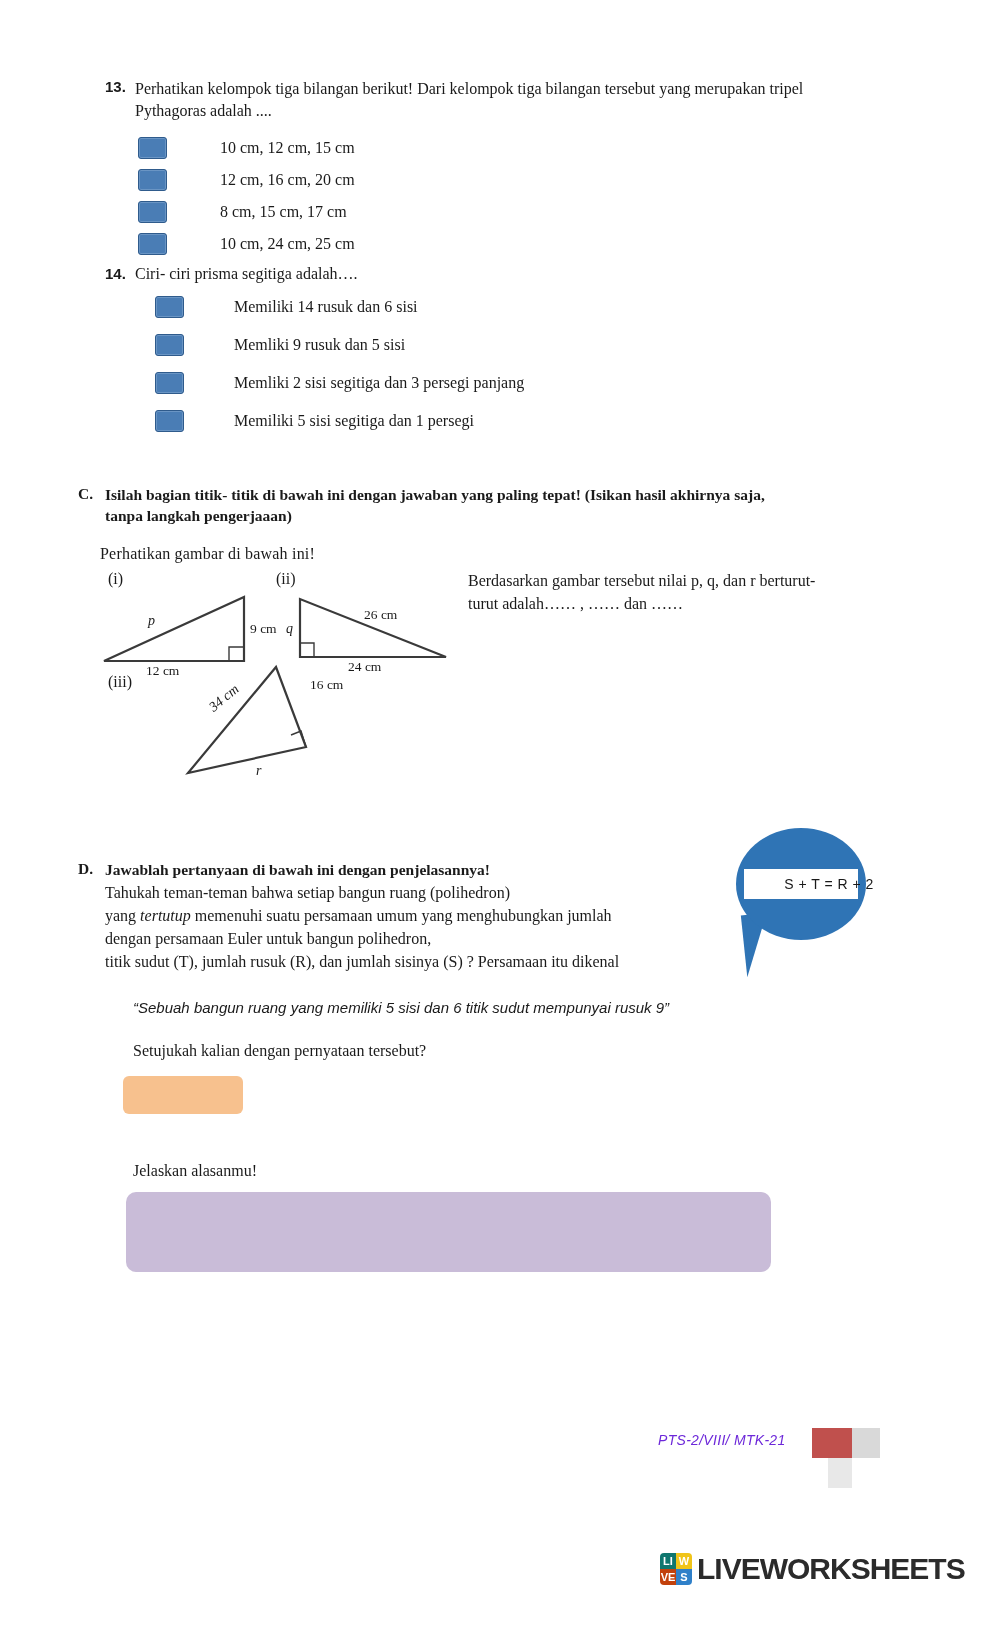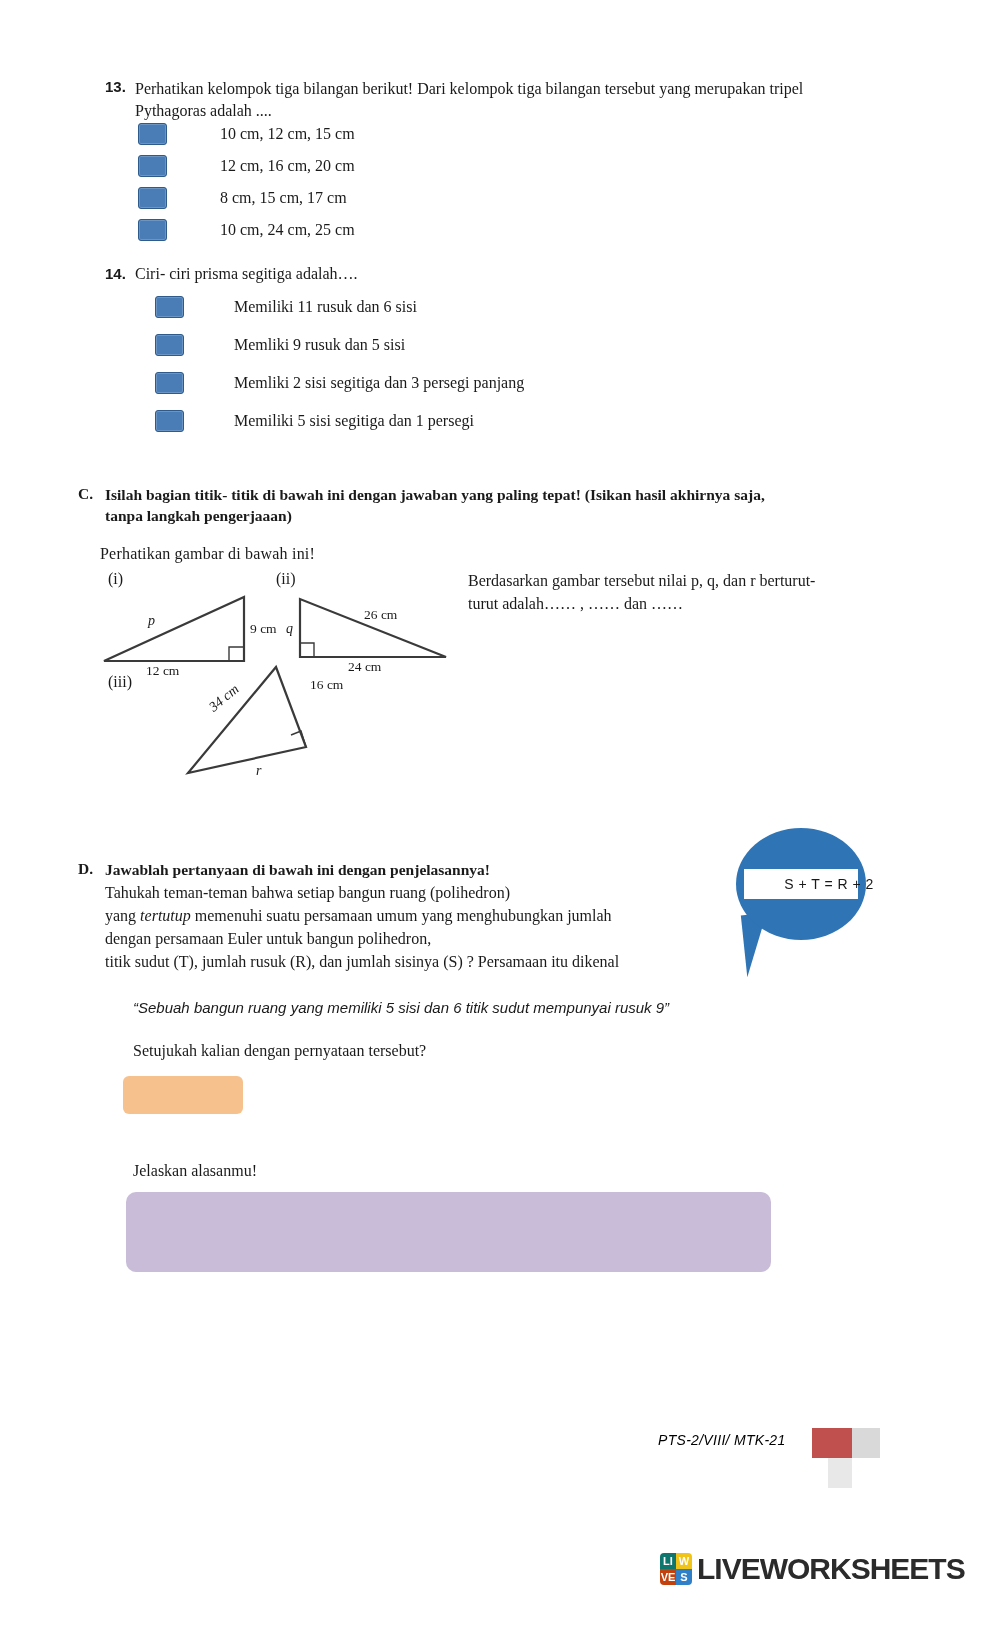--- a/index.html
+++ b/index.html
@@ -20,21 +20,21 @@
   .sec-letter{font-weight:bold;font-size:15.5px;font-family:"Liberation Serif",serif;}
   .sec-head{font-weight:bold;font-size:15.5px;line-height:1.35;}
 
   
   #q13{position:absolute;left:105px;top:78px;width:775px;}
   #q13 .row{display:flex;align-items:flex-start;}
   #q13 .num{width:30px;flex:0 0 30px;}
   #q13 .txt{flex:1;font-size:16px;line-height:1.4;text-align:justify;}
   #q13 .txt .l2{display:block;text-align:left;}
 
-  .opt-list{}
+  .opt-list{margin-top:14px;}
   .opt-row{display:flex;align-items:center;margin-bottom:11px;}
   .cbx{
     width:27px;height:20px;flex:0 0 27px;
     background:#4a7db5;
     border:1px solid #2f5b8c;
     border-radius:3px;
     box-shadow:inset 0 0 0 1px #6a95c4;
   }
   .opt-label{font-size:16px;line-height:1;}
 
@@ -110,21 +110,21 @@
     position:absolute;left:8px;top:86px;width:0;height:0;
     border-left:26px solid #2f74b5;
     border-bottom:62px solid transparent;
     transform:rotate(-6deg);
   }
 
   
   #footer-code{
     position:absolute;left:658px;top:1432px;
     font-family:"Liberation Sans",sans-serif;font-size:14px;
-    font-style:italic;letter-spacing:.3px;color:#000000;
+    font-style:italic;letter-spacing:.3px;color:#6d28d9;
   }
   #flag{position:absolute;left:812px;top:1428px;width:68px;height:60px;}
   #flag .a{position:absolute;left:0;top:0;width:40px;height:30px;background:#c0504d;}
   #flag .b{position:absolute;left:40px;top:0;width:28px;height:30px;background:#d9d9d9;}
   #flag .c{position:absolute;left:16px;top:30px;width:24px;height:30px;background:#e8e8e8;}
 
   
   #brand{position:absolute;left:660px;top:1552px;display:flex;align-items:center;}
   #brand .mark{
     width:32px;height:32px;border-radius:4px;overflow:hidden;
@@ -176,21 +176,21 @@
   </div>
 
   <div id="q14">
     <div class="row">
       <div class="num q-num">14.</div>
       <div class="txt">Ciri- ciri prisma segitiga adalah….</div>
     </div>
     <div class="opt-list">
       <div class="opt-row">
         <span class="cbx"></span>
-        <span class="opt-label">Memiliki 11 rusuk dan 6 sisi</span>
+        <span class="opt-label">Memiliki 14 rusuk dan 6 sisi</span>
       </div>
       <div class="opt-row">
         <span class="cbx"></span>
         <span class="opt-label">Memliki 9 rusuk dan 5 sisi</span>
       </div>
       <div class="opt-row">
         <span class="cbx"></span>
         <span class="opt-label">Memliki 2 sisi segitiga dan 3 persegi panjang</span>
       </div>
       <div class="opt-row">

